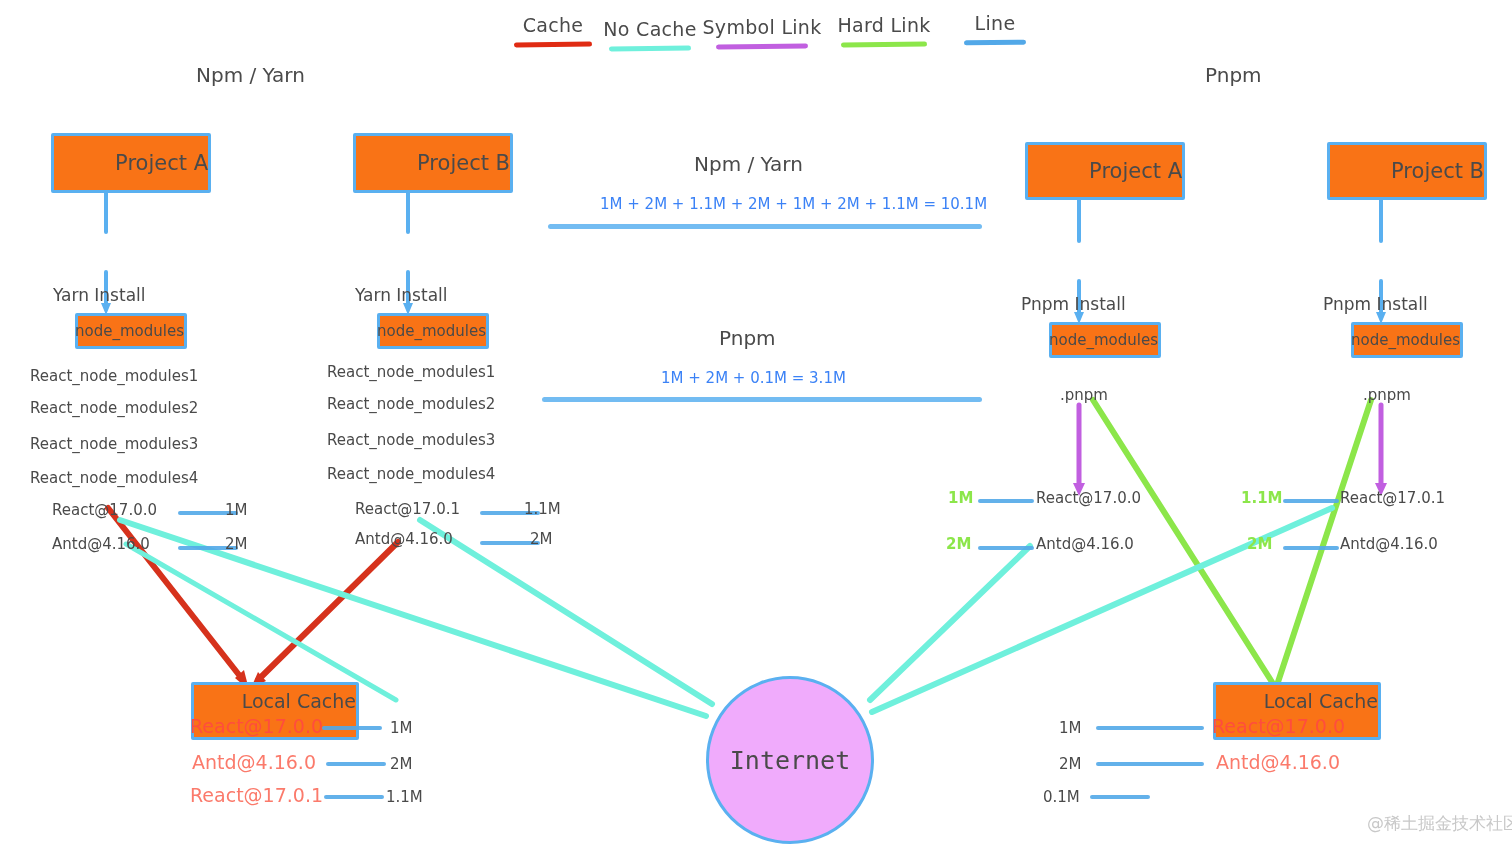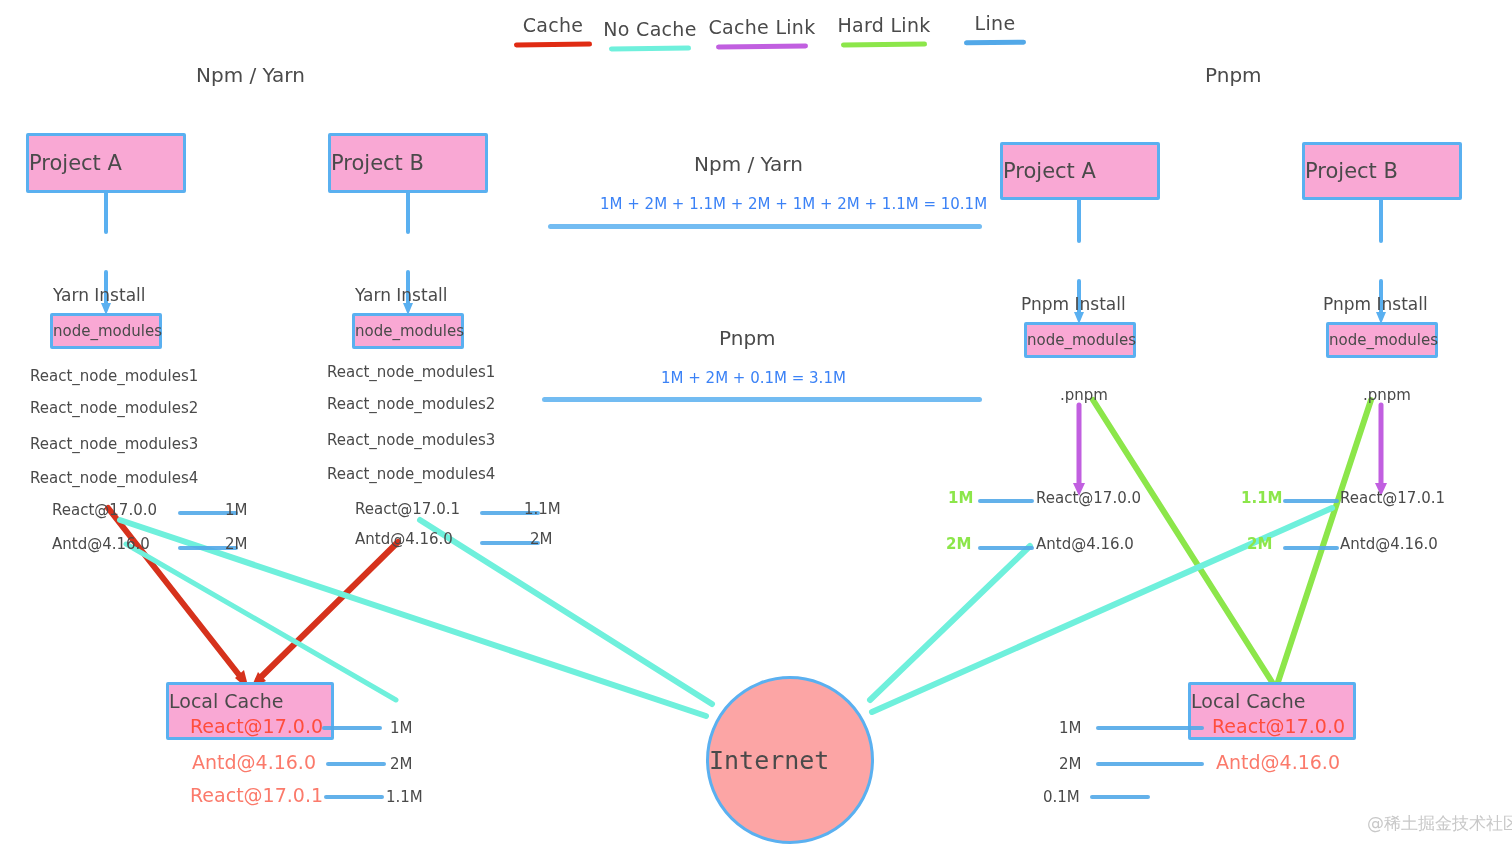--- a/index.html
+++ b/index.html
@@ -23,39 +23,40 @@
   }
 
   
   .section-title{
     position:absolute;font-size:20px;color:#4a4a4a;white-space:nowrap;
   }
 
   
   .box{
     position:absolute;box-sizing:border-box;
-    border:3px solid #5ab0f0;background:#f9a8d4;
-    display:flex;align-items:center;justify-content:flex-start;
+    border:3px solid #5ab0f0;background:#f97316;
+    display:flex;align-items:center;justify-content:flex-end;
     color:#4a4a4a;
     border-radius:2px;
+    margin-left:25px;
   }
   .box.big{font-size:21px;}
   .box.small{font-size:15px;}
   .box.cache{font-size:19px;align-items:flex-start;padding-top:5px;}
 
   .plain{position:absolute;font-size:15px;color:#4a4a4a;white-space:nowrap;}
   .plain.lbl{font-size:17px;margin-top:44px;}
   .calc-title{position:absolute;font-size:20px;color:#4a4a4a;white-space:nowrap;}
   .calc-expr{position:absolute;font-size:15px;color:#3b82f6;white-space:nowrap;}
   .rule{position:absolute;height:5px;border-radius:3px;background:#5ab0f0;opacity:.85;}
   .size-green{color:#8ce64a;font-weight:bold;}
 
   .circle{
     position:absolute;border:3px solid #5ab0f0;border-radius:50%;
-    background:#fca5a5;display:flex;align-items:center;
+    background:#f0abfc;display:flex;align-items:center;justify-content:center;
     font-family:"DejaVu Sans Mono","Liberation Mono",monospace;
     font-size:25px;color:#4a4a4a;
   }
 
   .watermark{
     position:absolute;font-size:17px;color:#c8c8c8;white-space:nowrap;
   }
   .cache-entry{position:absolute;font-size:19px;white-space:nowrap;}
   .conn{position:absolute;height:4px;border-radius:3px;background:#52a8e8;opacity:.9;}
 </style>
@@ -133,21 +134,21 @@
 
   <div class="legend-item" style="left:505px;top:14px;width:96px;">
     <div class="legend-label">Cache</div>
     <div class="legend-bar" style="width:78px;background:#e02b13;"></div>
   </div>
   <div class="legend-item" style="left:600px;top:18px;width:100px;">
     <div class="legend-label">No Cache</div>
     <div class="legend-bar" style="width:82px;background:#6ff0dc;"></div>
   </div>
   <div class="legend-item" style="left:702px;top:16px;width:120px;">
-    <div class="legend-label">Cache Link</div>
+    <div class="legend-label">Symbol Link</div>
     <div class="legend-bar" style="width:92px;background:#c15fe0;"></div>
   </div>
   <div class="legend-item" style="left:828px;top:14px;width:112px;">
     <div class="legend-label">Hard Link</div>
     <div class="legend-bar" style="width:86px;background:#8ce64a;"></div>
   </div>
   <div class="legend-item" style="left:958px;top:12px;width:74px;">
     <div class="legend-label">Line</div>
     <div class="legend-bar" style="width:62px;background:#52a8e8;"></div>
   </div>

